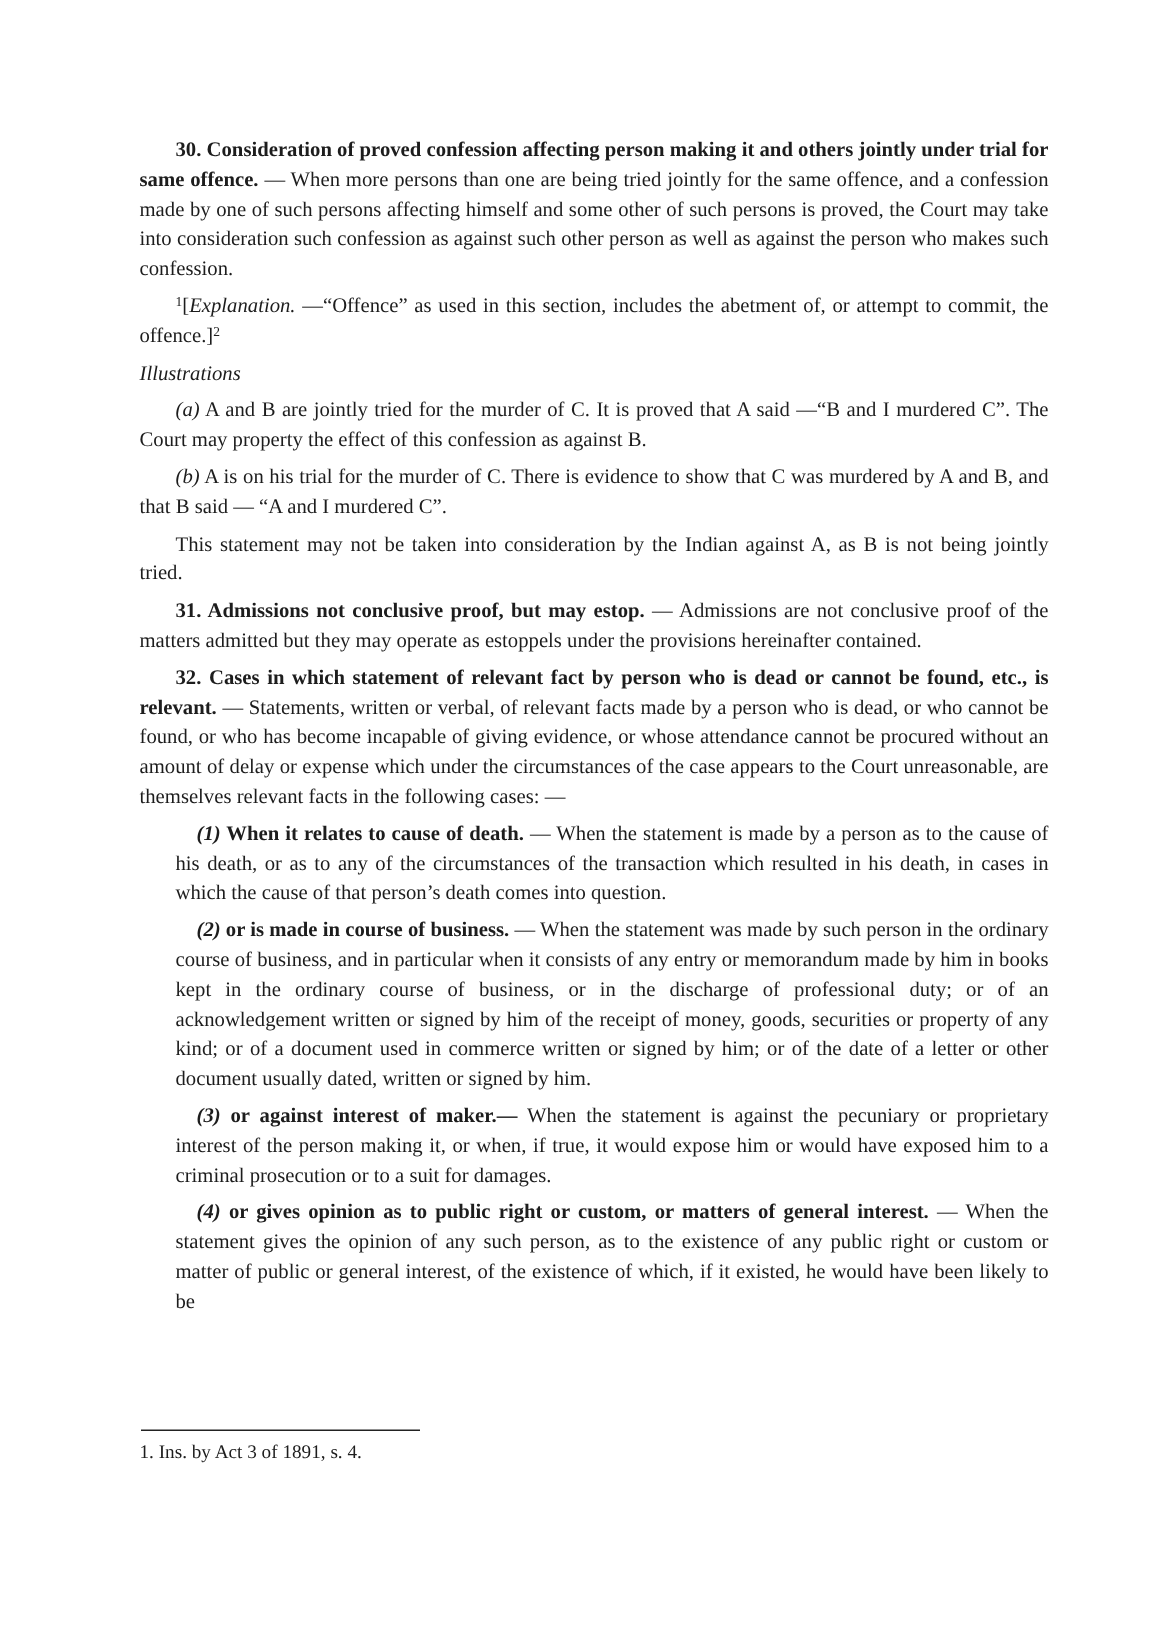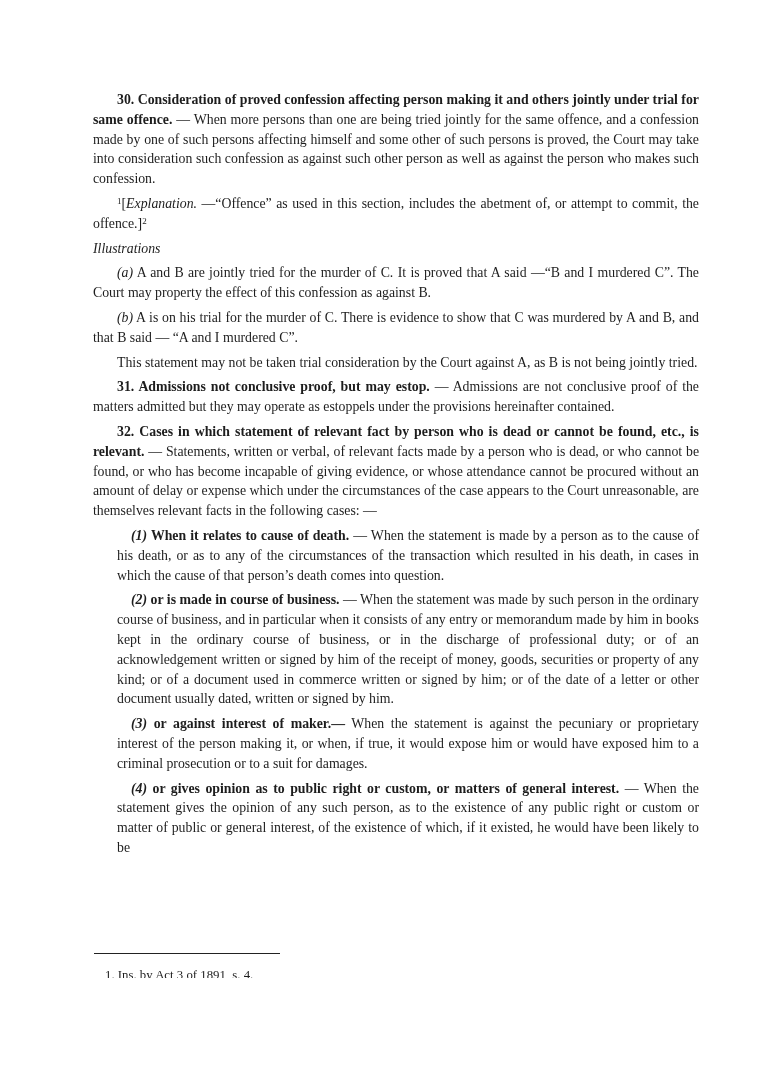--- a/index.html
+++ b/index.html
@@ -49,21 +49,21 @@
     top: 953px;
     width: 606px;
   }
   .fn-rule {
     width: 186px;
     height: 0;
     border-top: 1.7px solid #222222;
     margin: 0 0 5px 1px;
   }
   .footnotes p {
-    margin: 12px;
+    margin: 0;
     font-size: 12.8px;
     line-height: 18.8px;
     text-align: left;
   }
   .pageno {
     position: absolute;
     top: 1046px;
     left: 93px;
     width: 606px;
     text-align: center;
@@ -80,21 +80,21 @@
     <p class="indent"><b>30. Consideration of proved confession affecting person making it and others jointly under trial for same offence.</b><span> — When more persons than one are being tried jointly for the same offence, and a confession made by one of such persons affecting himself and some other of such persons is proved, the Court may take into consideration such confession as against such other person as well as against the person who makes such confession.</span></p>
 
     <p class="indent"><sup>1</sup><span>[</span><i>Explanation.</i><span> —“Offence” as used in this section, includes the abetment of, or attempt to commit, the offence.]</span><sup>2</sup></p>
 
     <p class="center italic">Illustrations</p>
 
     <p class="indent"><i>(a)</i><span> A and B are jointly tried for the murder of C. It is proved that A said —“B and I murdered C”. The Court may property the effect of this confession as against B.</span></p>
 
     <p class="indent"><i>(b)</i><span> A is on his trial for the murder of C. There is evidence to show that C was murdered by A and B, and that B said — “A and I murdered C”.</span></p>
 
-    <p class="indent">This statement may not be taken trial consideration by the Court against A, as B is not being jointly tried.</p>
+    <p class="indent">This statement may not be taken into consideration by the Indian against A, as B is not being jointly tried.</p>
 
     <p class="indent"><b>31. Admissions not conclusive proof, but may estop.</b><span> — Admissions are not conclusive proof of the matters admitted but they may operate as estoppels under the provisions hereinafter contained.</span></p>
 
 
     <p class="indent"><b>32. Cases in which statement of relevant fact by person who is dead or cannot be found, etc., is relevant.</b><span> — Statements, written or verbal, of relevant facts made by a person who is dead, or who cannot be found, or who has become incapable of giving evidence, or whose attendance cannot be procured without an amount of delay or expense which under the circumstances of the case appears to the Court unreasonable, are themselves relevant facts in the following cases: —</span></p>
 
     <p class="clause"><span class="bi">(1)</span><b> When it relates to cause of death.</b><span> — When the statement is made by a person as to the cause of his death, or as to any of the circumstances of the transaction which resulted in his death, in cases in which the cause of that person’s death comes into question.</span></p>
 
 
     <p class="clause"><span class="bi">(2)</span><b> or is made in course of business.</b><span> — When the statement was made by such person in the ordinary course of business, and in particular when it consists of any entry or memorandum made by him in books kept in the ordinary course of business, or in the discharge of professional duty; or of an acknowledgement written or signed by him of the receipt of money, goods, securities or property of any kind; or of a document used in commerce written or signed by him; or of the date of a letter or other document usually dated, written or signed by him.</span></p>

